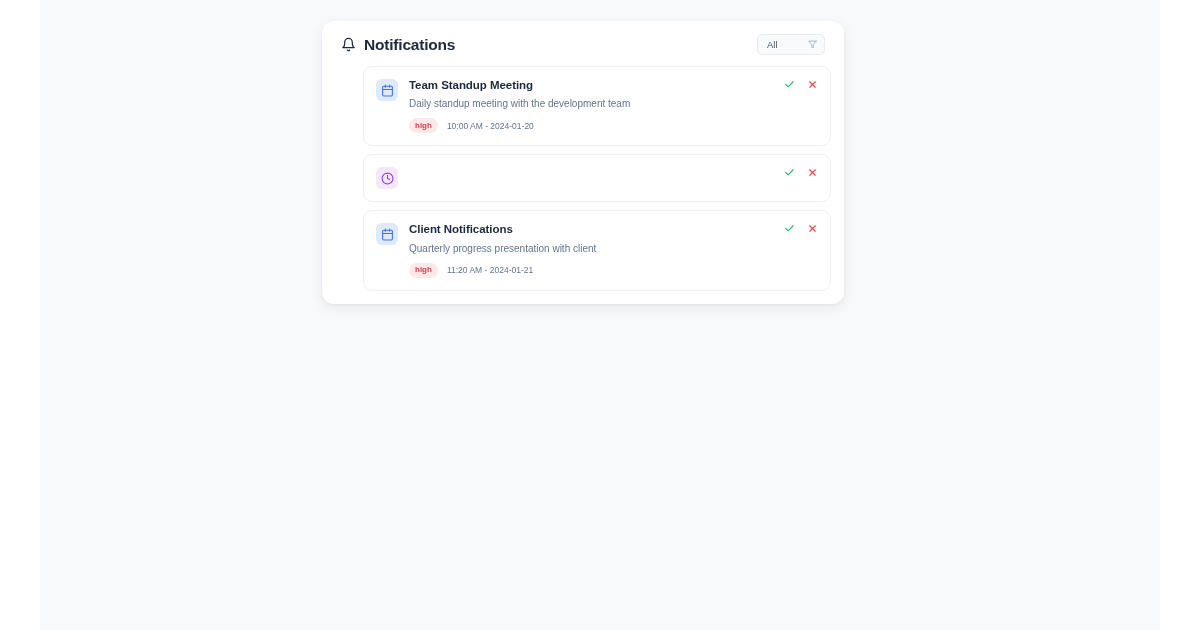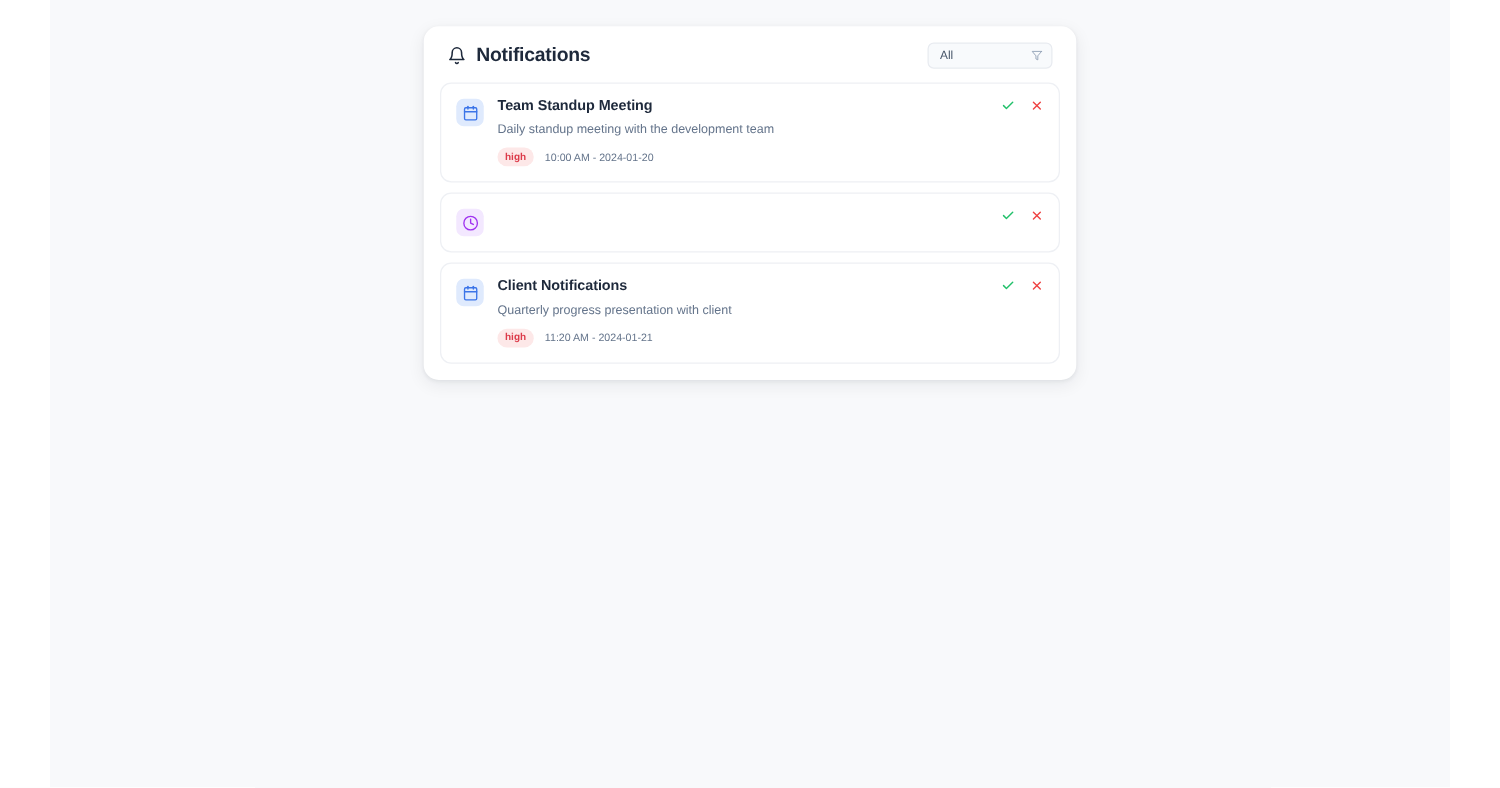--- a/index.html
+++ b/index.html
@@ -23,21 +23,21 @@
     position: absolute;
     left: 40px;
     top: 0;
     width: 1120px;
     height: 630px;
     background: #f8f9fb;
   }
 
   .panel {
     position: absolute;
-    left: 339px;
+    left: 322px;
     top: 21px;
     width: 522px;
     background: #ffffff;
     border-radius: 12px;
     box-shadow: 0 4px 14px rgba(15, 23, 42, 0.07), 0 1px 3px rgba(15,23,42,0.05);
     padding: 0;
     box-sizing: border-box;
   }
 
   .panel-header {
@@ -64,21 +64,21 @@
     font-weight: bold;
     color: #1e293b;
     letter-spacing: -0.2px;
     line-height: 1;
   }
 
   .filter-select {
     display: flex;
     align-items: center;
     justify-content: space-between;
-    width: 100px;
+    width: 68px;
     height: 21px;
     background: #f8fafc;
     border: 1px solid #e8ebf0;
     border-radius: 5px;
     padding: 0 7px 0 9px;
     box-sizing: border-box;
     cursor: pointer;
   }
   .filter-label {
     font-size: 9.5px;
@@ -102,20 +102,21 @@
   .notif-card {
     position: relative;
     background: #ffffff;
     border: 1px solid #eef0f4;
     border-radius: 9px;
     padding: 11px 12px 12px 12px;
     box-sizing: border-box;
     display: flex;
     gap: 11px;
     align-items: flex-start;
+    margin-left: 28px;
   }
 
   .icon-badge {
     width: 22px;
     height: 22px;
     border-radius: 6px;
     flex: none;
     display: flex;
     align-items: center;
     justify-content: center;

